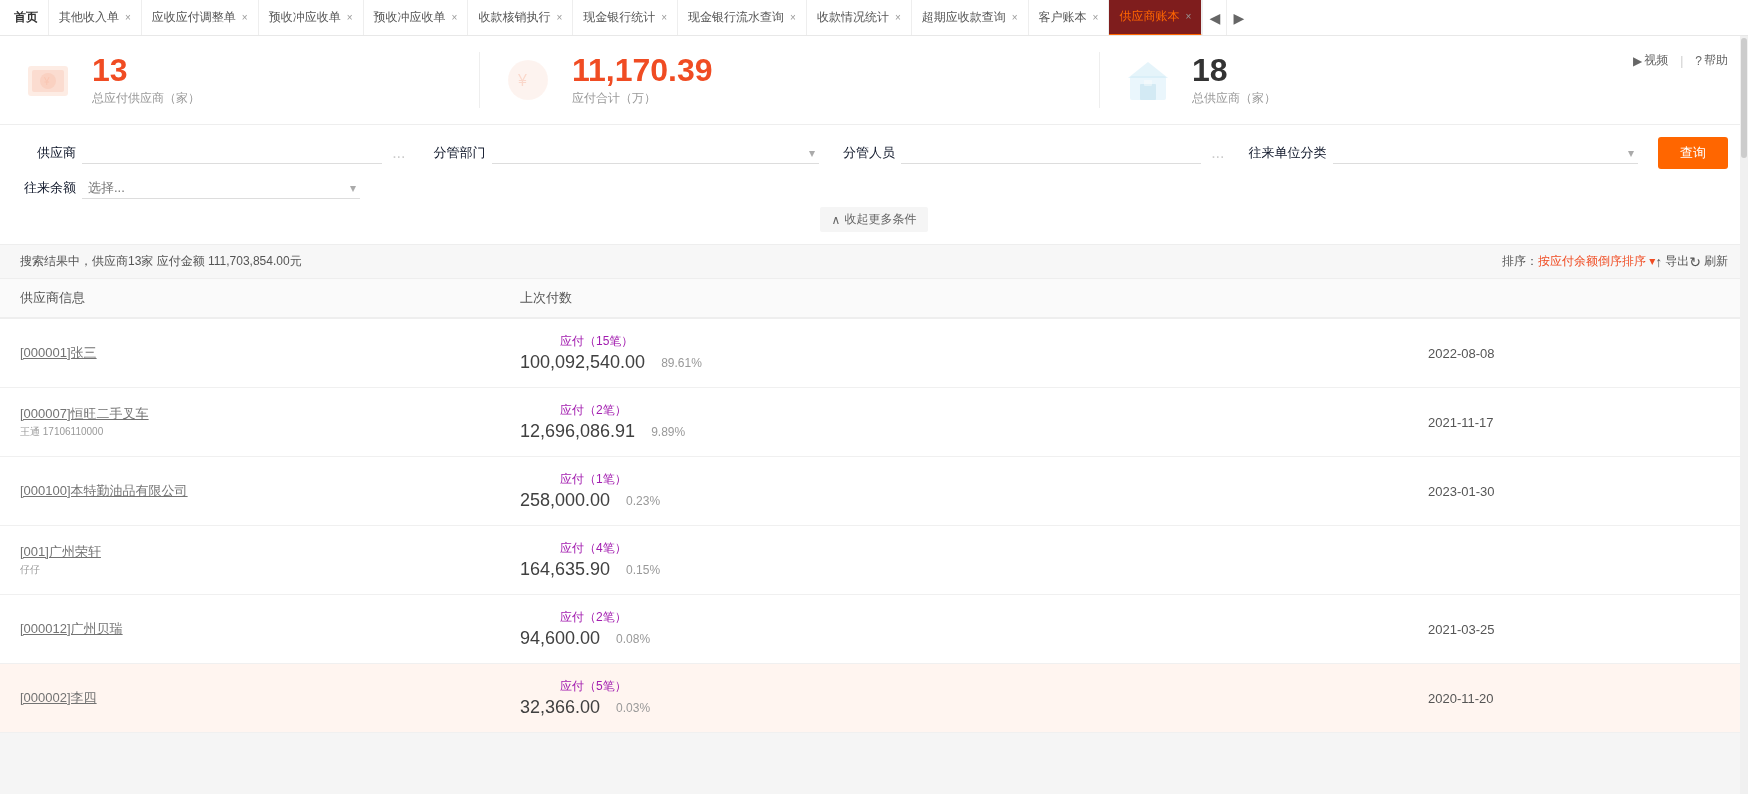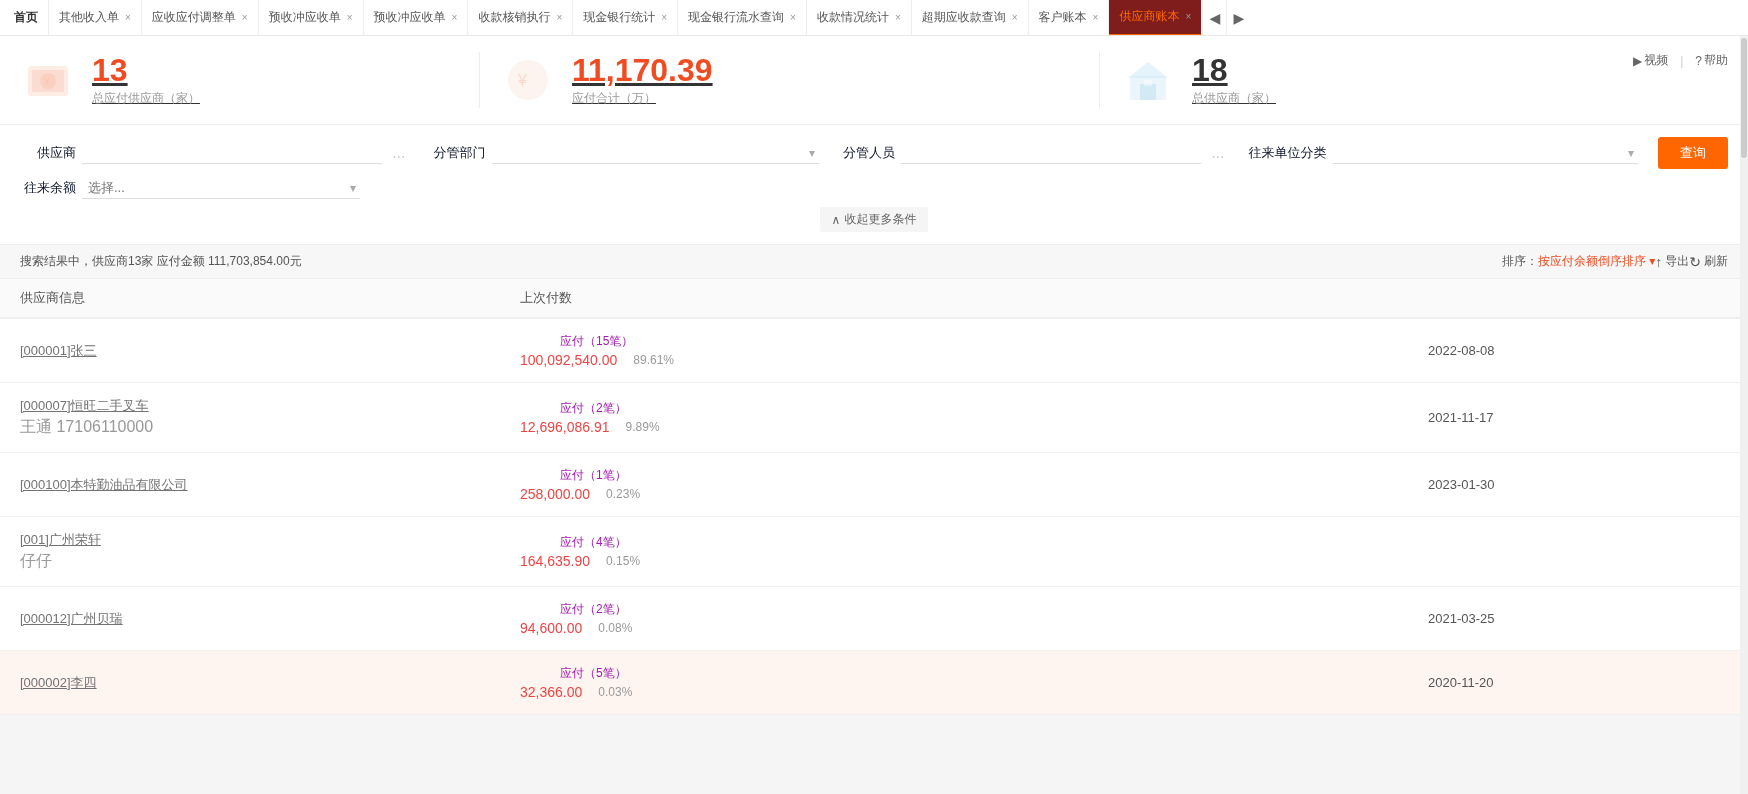--- a/index.html
+++ b/index.html
@@ -41,21 +41,20 @@
       position: relative;
     }
     .summary-block {
       display: flex;
       align-items: center;
       gap: 16px;
       flex: 1;
       padding-right: 20px;
       border-right: 1px solid #eee;
       margin-right: 20px;
-      text-decoration: underline;
     }
     .summary-block:last-of-type { border-right: none; }
     .summary-icon {
       width: 56px;
       height: 56px;
       display: flex;
       align-items: center;
       justify-content: center;
       opacity: 0.4;
     }
@@ -195,24 +194,24 @@
       border-bottom: 1px solid #f0f0f0;
       align-items: center;
     }
     .table-row.highlighted { background: #fff5f0; }
     .supplier-link {
       color: #737373;
       text-decoration: underline;
       cursor: pointer;
       font-size: 13px;
     }
-    .supplier-sub { font-size: 16px; color: #999; margin-top: 2px; }
+    .supplier-sub { font-size: 10px; color: #999; margin-top: 2px; }
     .payable-info { display: flex; flex-direction: column; gap: 2px; }
     .payable-label { font-size: 12px; color: #a21caf; margin-left: 40px; }
-    .payable-amount { font-size: 14px; color: #ef4444; font-weight: 500; cursor: pointer; }
+    .payable-amount { font-size: 18px; color: #404040; font-weight: 500; cursor: pointer; }
     .payable-row { display: flex; align-items: center; gap: 16px; }
     .payable-pct { font-size: 12px; color: #999; }
     .last-pay { font-size: 13px; color: #555; }
 
     
     .scroll-track {
       position: fixed;
       right: 0;
       top: 36px;
       bottom: 0;

